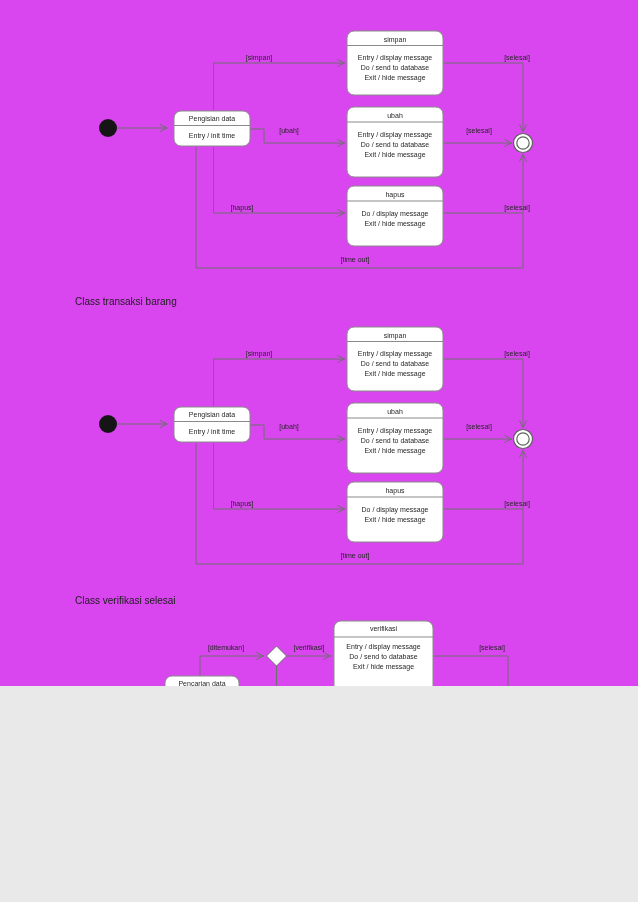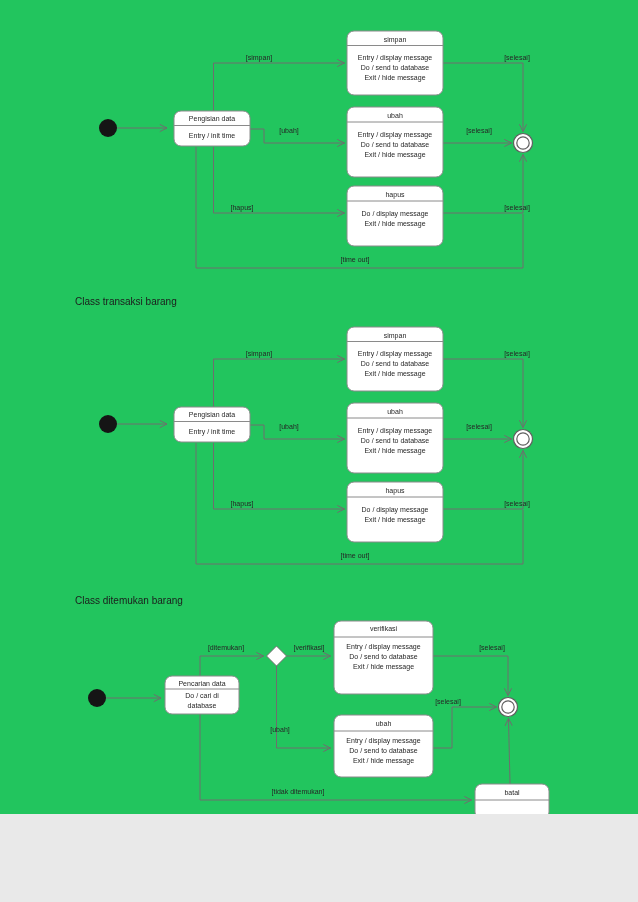--- a/index.html
+++ b/index.html
@@ -1,17 +1,17 @@
 <!DOCTYPE html>
 <html><head>
 <meta charset="utf-8">
 <style>
   html,body{margin:0;padding:0;background:#e9e9e9;}
   .page{
-    position:relative;width:638px;height:814px;background:#22c55e;
+    position:relative;width:638px;height:686px;background:#d946ef;
     font-family:"Liberation Sans", sans-serif;overflow:hidden;margin:0 auto;
   }
   svg{position:absolute;left:0;}
   svg text{
     font-family:"Liberation Sans", sans-serif;
     font-size:7px;fill:#262626;
   }
   .section-title{
     position:absolute;left:75px;
     font-size:10px;color:#1c1c1c;letter-spacing:0;
@@ -154,21 +154,21 @@
 
     <text x="259" y="59.5" text-anchor="middle">[simpan]</text>
     <text x="517" y="59.5" text-anchor="middle">[selesai]</text>
     <text x="289" y="133" text-anchor="middle">[ubah]</text>
     <text x="479" y="133" text-anchor="middle">[selesai]</text>
     <text x="242" y="209.5" text-anchor="middle">[hapus]</text>
     <text x="517" y="209.5" text-anchor="middle">[selesai]</text>
     <text x="355" y="262" text-anchor="middle">[time out]</text>
   </svg>
 
-  <div class="section-title" style="top:595px">Class ditemukan barang</div>
+  <div class="section-title" style="top:595px">Class verifikasi selesai</div>
 
   <svg style="top:612px" width="638" height="290" viewBox="0 612 638 290">
     <defs>
       <marker id="arrowC" viewBox="0 0 10 10" refX="9" refY="5" markerWidth="9" markerHeight="9" orient="auto-start-reverse">
         <path d="M1,1 L9,5 L1,9" fill="none" stroke="#6e6e6e" stroke-width="1.1"></path>
       </marker>
     </defs>
 
     <line class="edge" x1="106" y1="698" x2="161" y2="698" marker-end="url(#arrowC)"></line>
     <polyline class="edge" points="200,676 200,656 263.5,656" marker-end="url(#arrowC)"></polyline>

